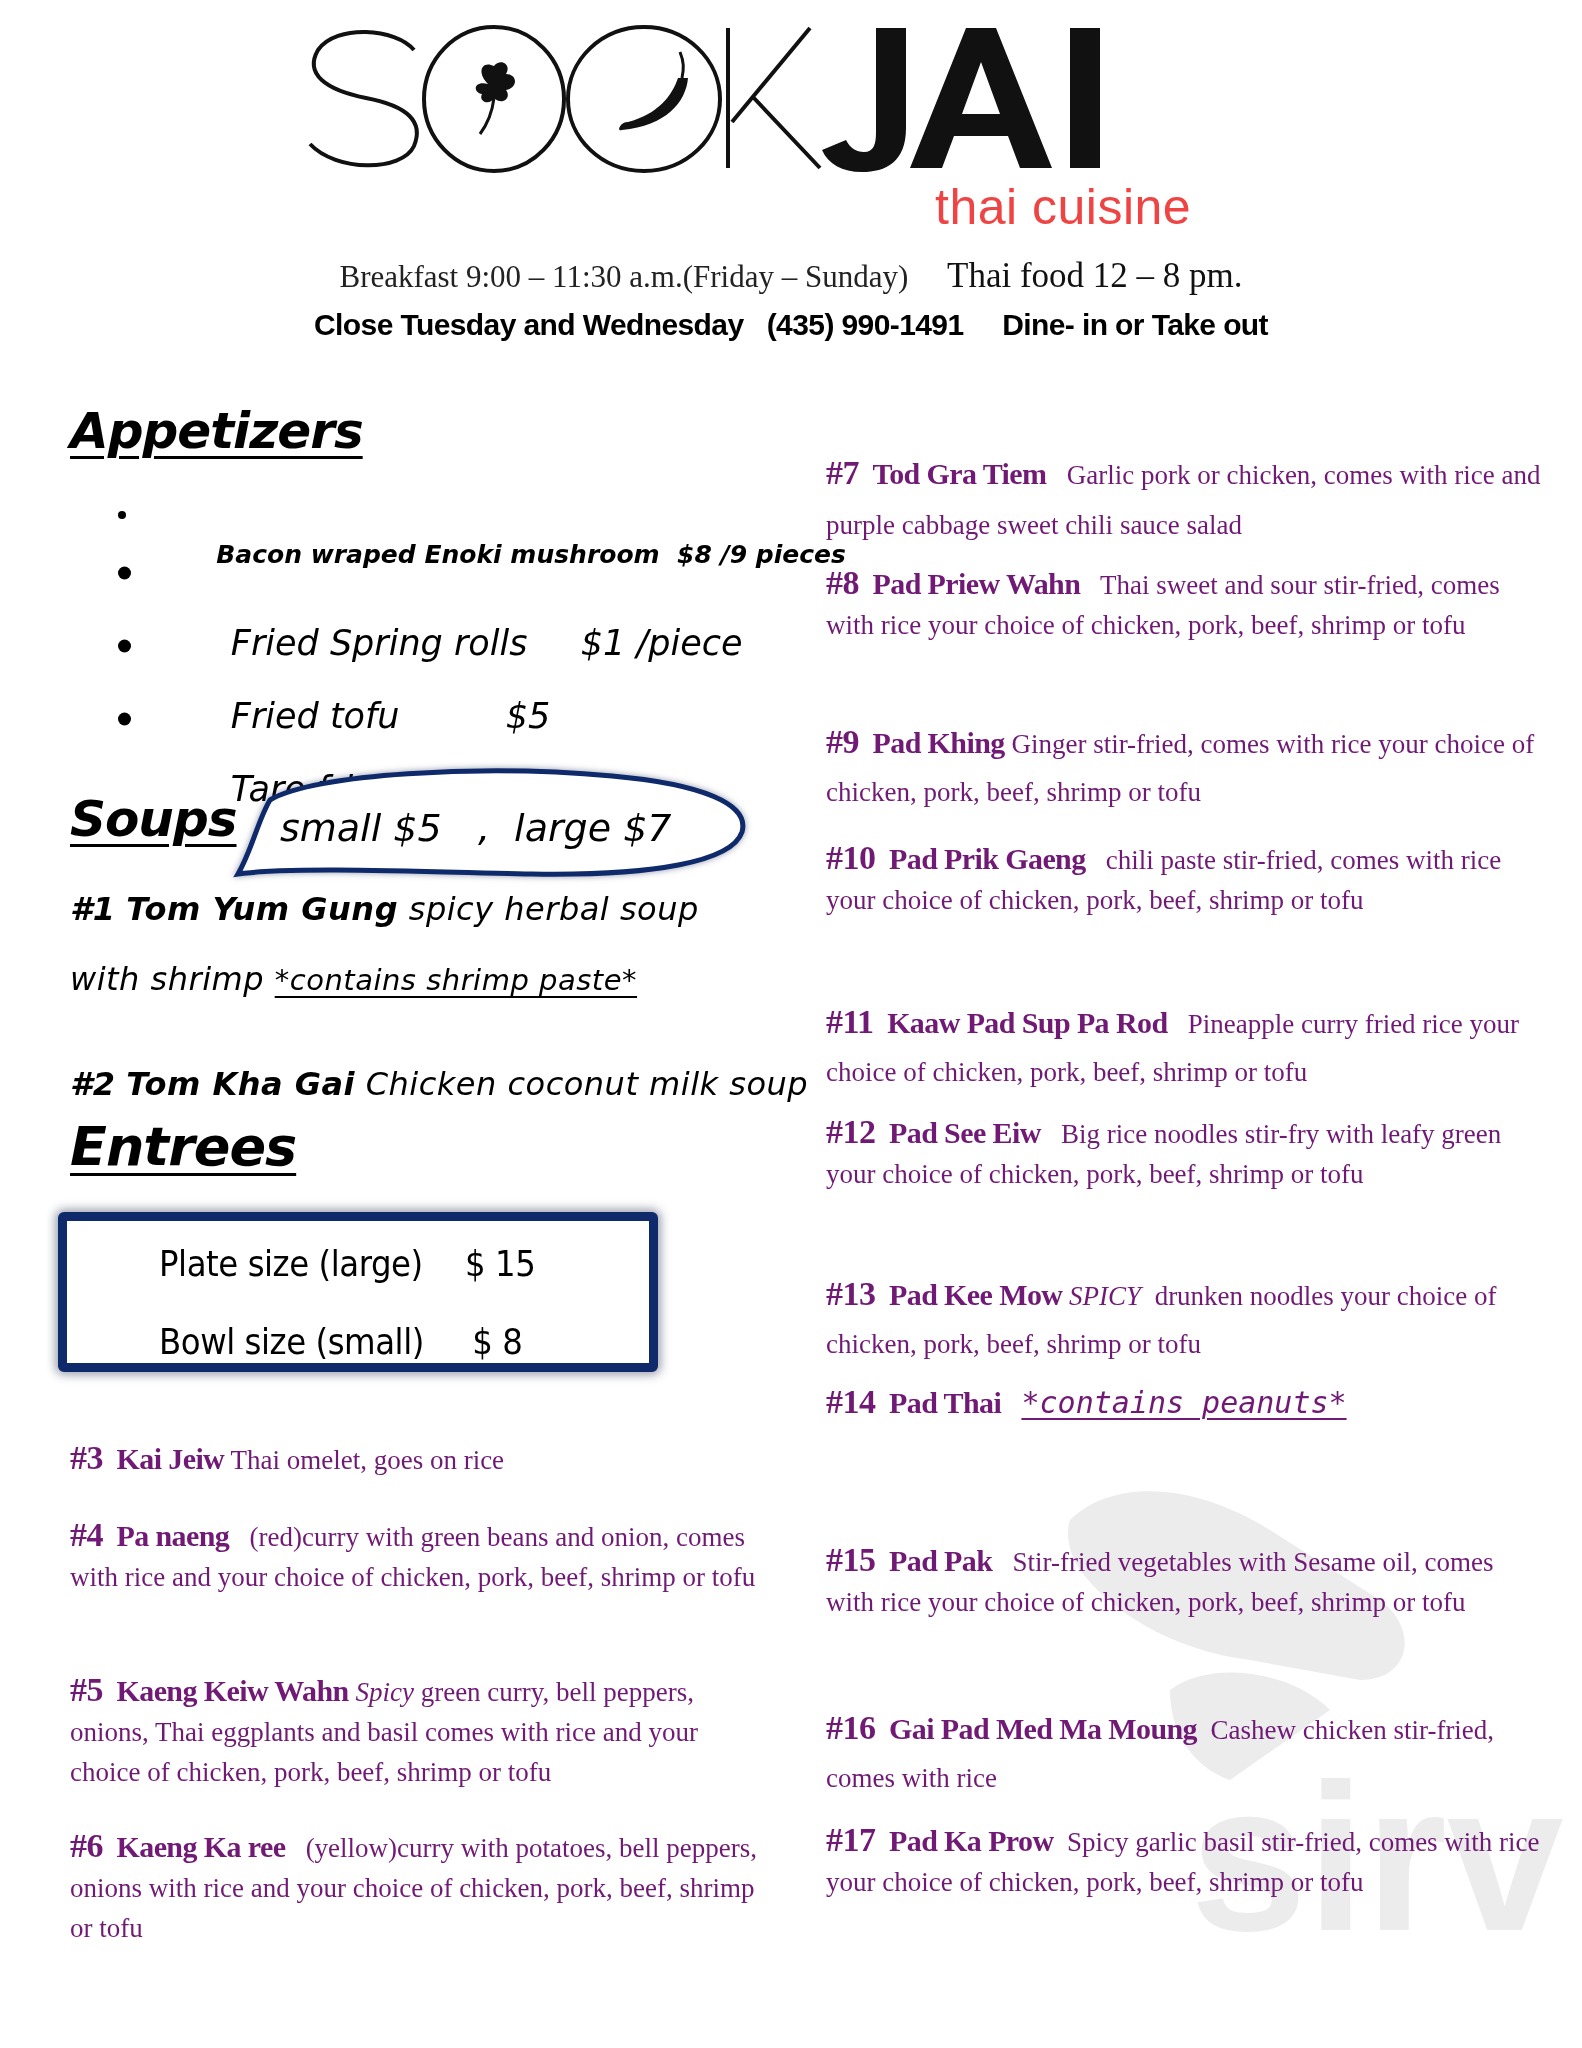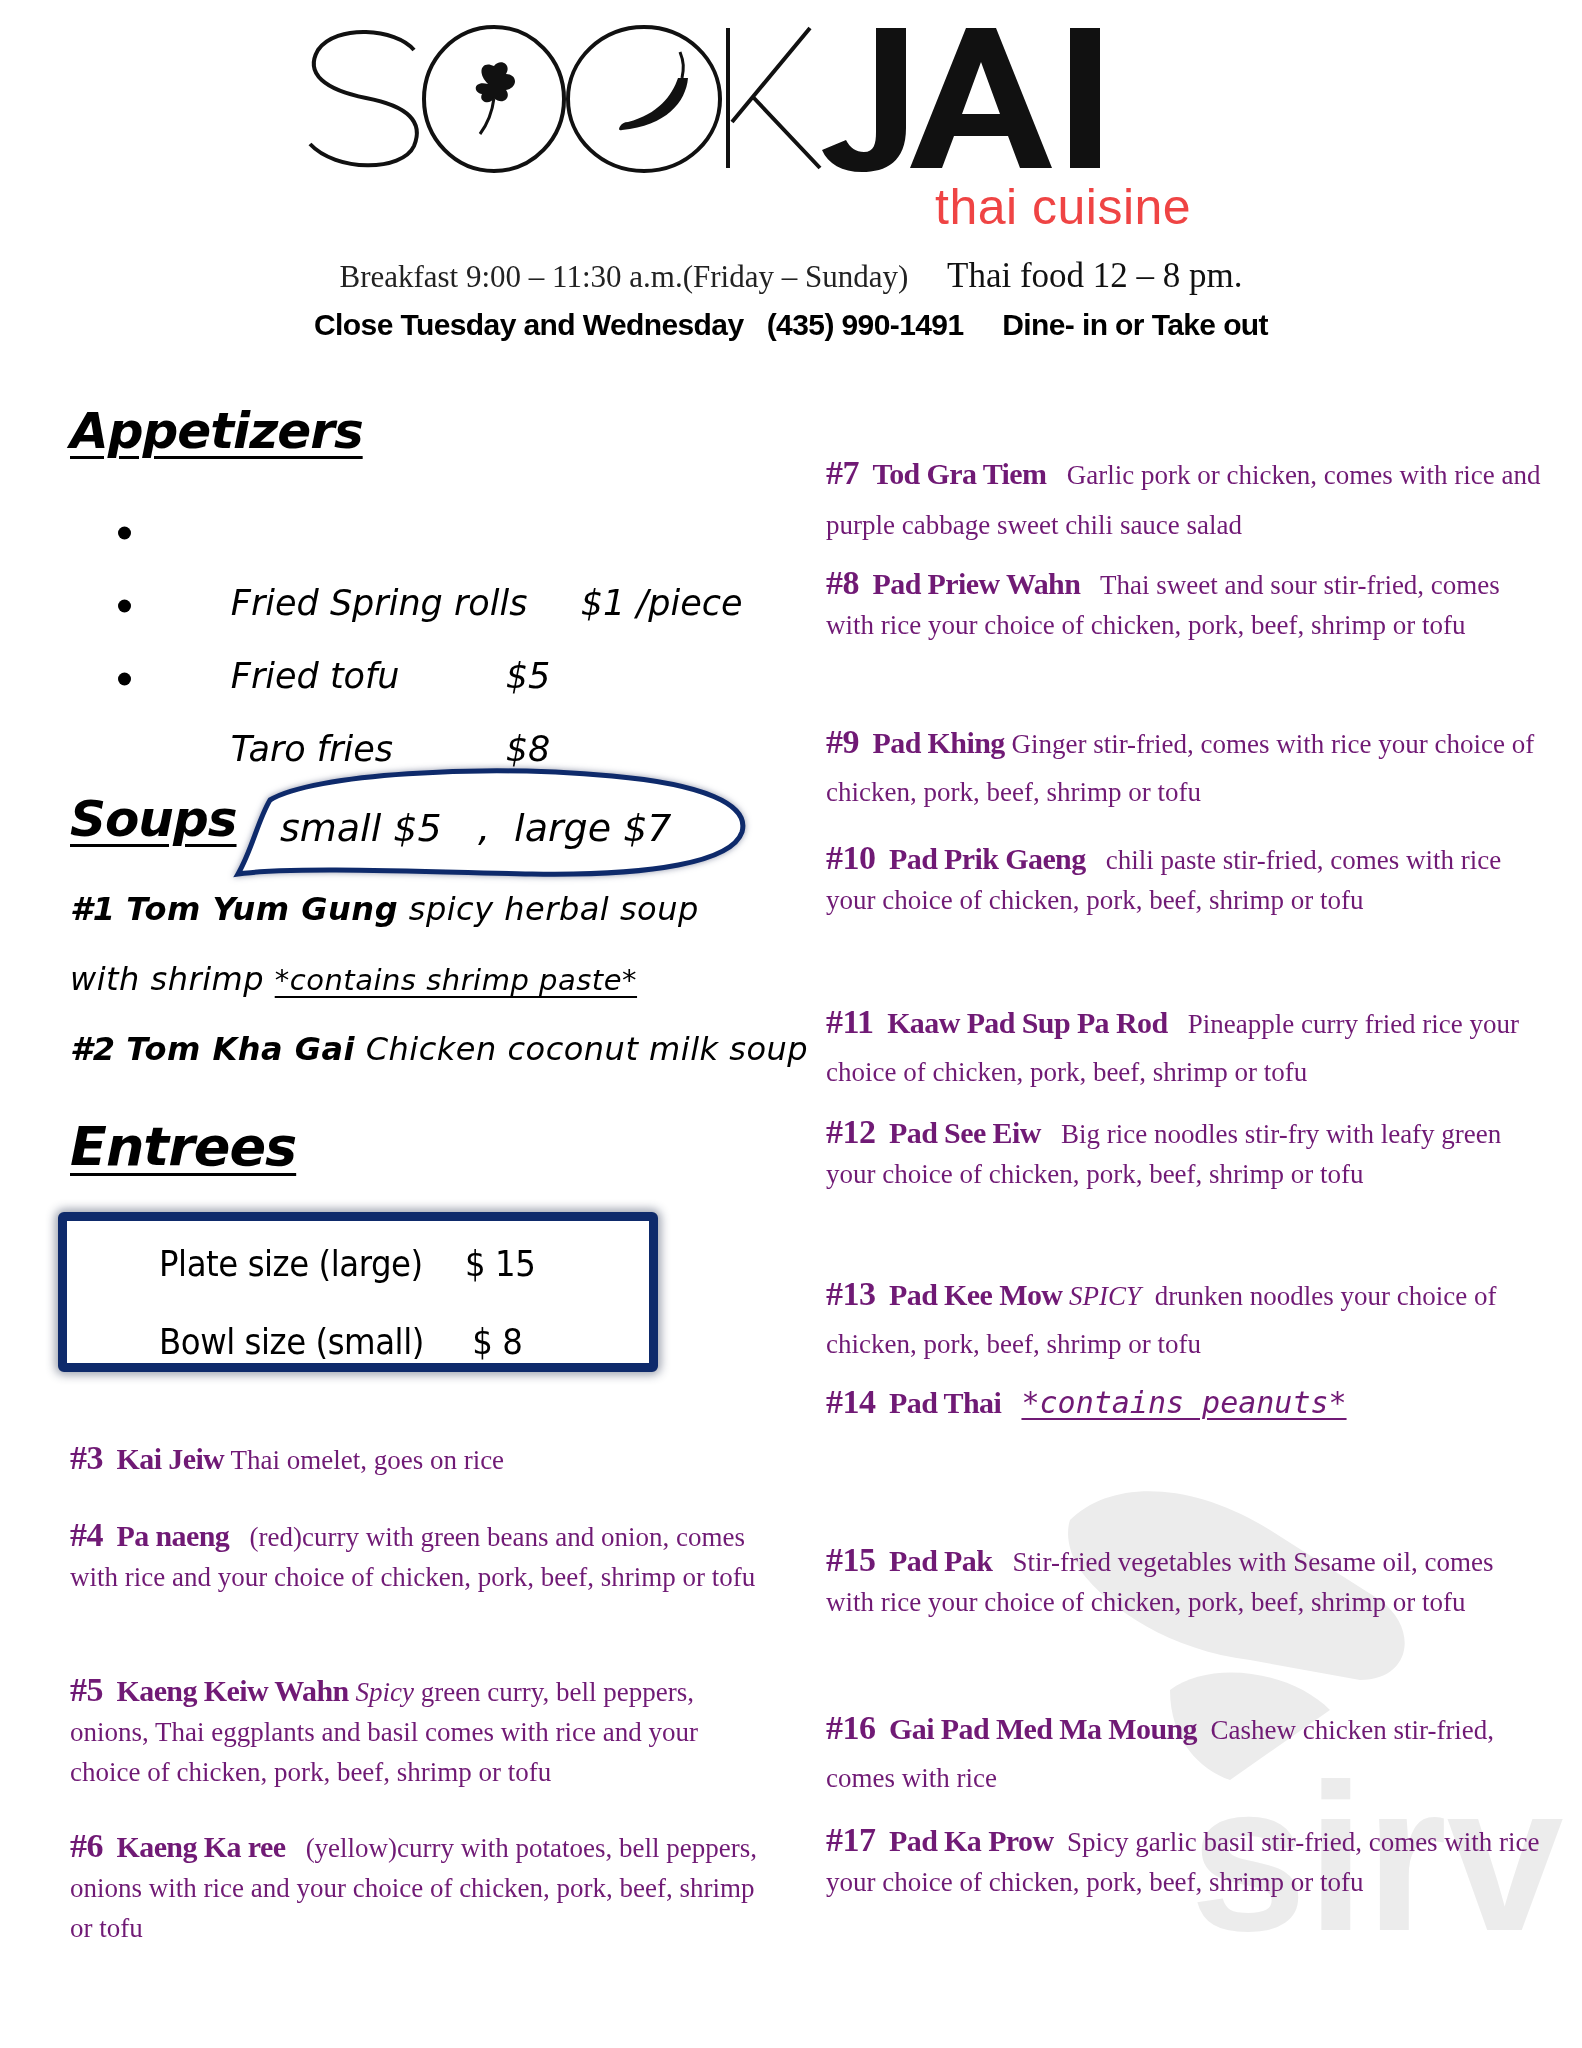--- a/index.html
+++ b/index.html
@@ -97,20 +97,23 @@
 
 <div class="hours-line"><span>Breakfast 9:00 – 11:30 a.m.(Friday – Sunday)</span>     <span class="thai-hours">Thai food 12 – 8 pm.</span></div>
 
 <div class="info-line"><span>Close Tuesday and Wednesday</span>   <span>(435) 990-1491</span>     <span>Dine- in or Take out</span></div>
 
 <div class="left-col">
 
   <div class="section-title" style="left:70px; top:402px;">Appetizers</div>
 
   <ul class="appetizers">
+    <li class="small">
+      <span class="bullet"></span><span>Bacon wraped Enoki mushroom</span>  <span>$8 /9 pieces</span>
+    </li>
     <li class="big">
       <span class="bullet"></span><span style="display:inline-block;width:350px">Fried Spring rolls</span><span>$1 /piece</span>
     </li>
     <li class="big">
       <span class="bullet"></span><span style="display:inline-block;width:275px">Fried tofu</span><span>$5</span>
     </li>
     <li class="big">
       <span class="bullet"></span><span style="display:inline-block;width:275px">Taro fries</span><span>$8</span>
     </li>
   </ul>
@@ -119,21 +122,21 @@
 
   <div class="soup-bubble">
     <svg viewBox="0 0 520 112" preserveAspectRatio="none">
       <path d="M38 30 C 80 4, 250 -6, 380 6 C 470 14, 518 34, 510 62 C 500 92, 420 106, 300 104 C 200 102, 60 96, 6 104 C 20 80, 26 50, 38 30 Z" fill="#fff" stroke="#0e2a6b" stroke-width="5" style="filter: drop-shadow(0 0 3px rgba(40,50,90,0.5));"></path>
     </svg>
     <div class="txt">small $5   ,  large $7</div>
   </div>
 
   <div class="soup-line" style="top:890px;"><b>#1</b> <b>Tom Yum Gung</b> <span>spicy herbal soup</span></div>
   <div class="soup-line" style="top:960px;"><span>with shrimp</span> <span class="note">*contains shrimp paste*</span></div>
-  <div class="soup-line" style="top:1030px;"><b>#2</b> <b>Tom Kha Gai</b> <span>Chicken coconut milk soup</span></div>
+  <div class="soup-line" style="top:1065px;"><b>#2</b> <b>Tom Kha Gai</b> <span>Chicken coconut milk soup</span></div>
 
   <div class="section-title" style="left:70px; top:1115px; font-size:54px;">Entrees</div>
 
   <div class="size-box">
     <div class="size-row" style="top:22px;"><span>Plate size (large)</span><span class="price">$ 15</span></div>
     <div class="size-row" style="top:100px;"><span>Bowl size (small)</span><span class="price" style="left:348px">$ 8</span></div>
   </div>
 
   <div class="entree" style="top:1438px;">
     <span class="num">#3</span>&nbsp; <span class="name">Kai Jeiw</span> <span>Thai omelet, goes on  rice</span>

